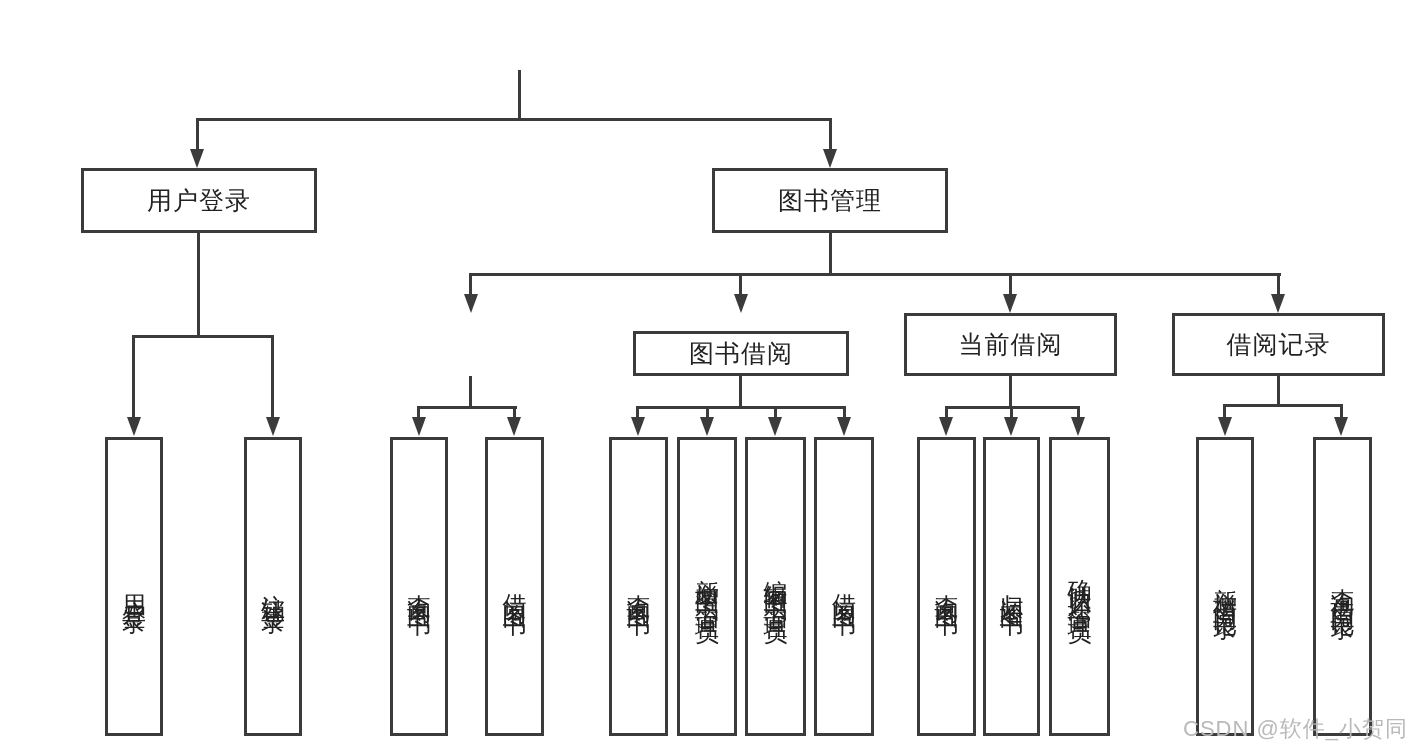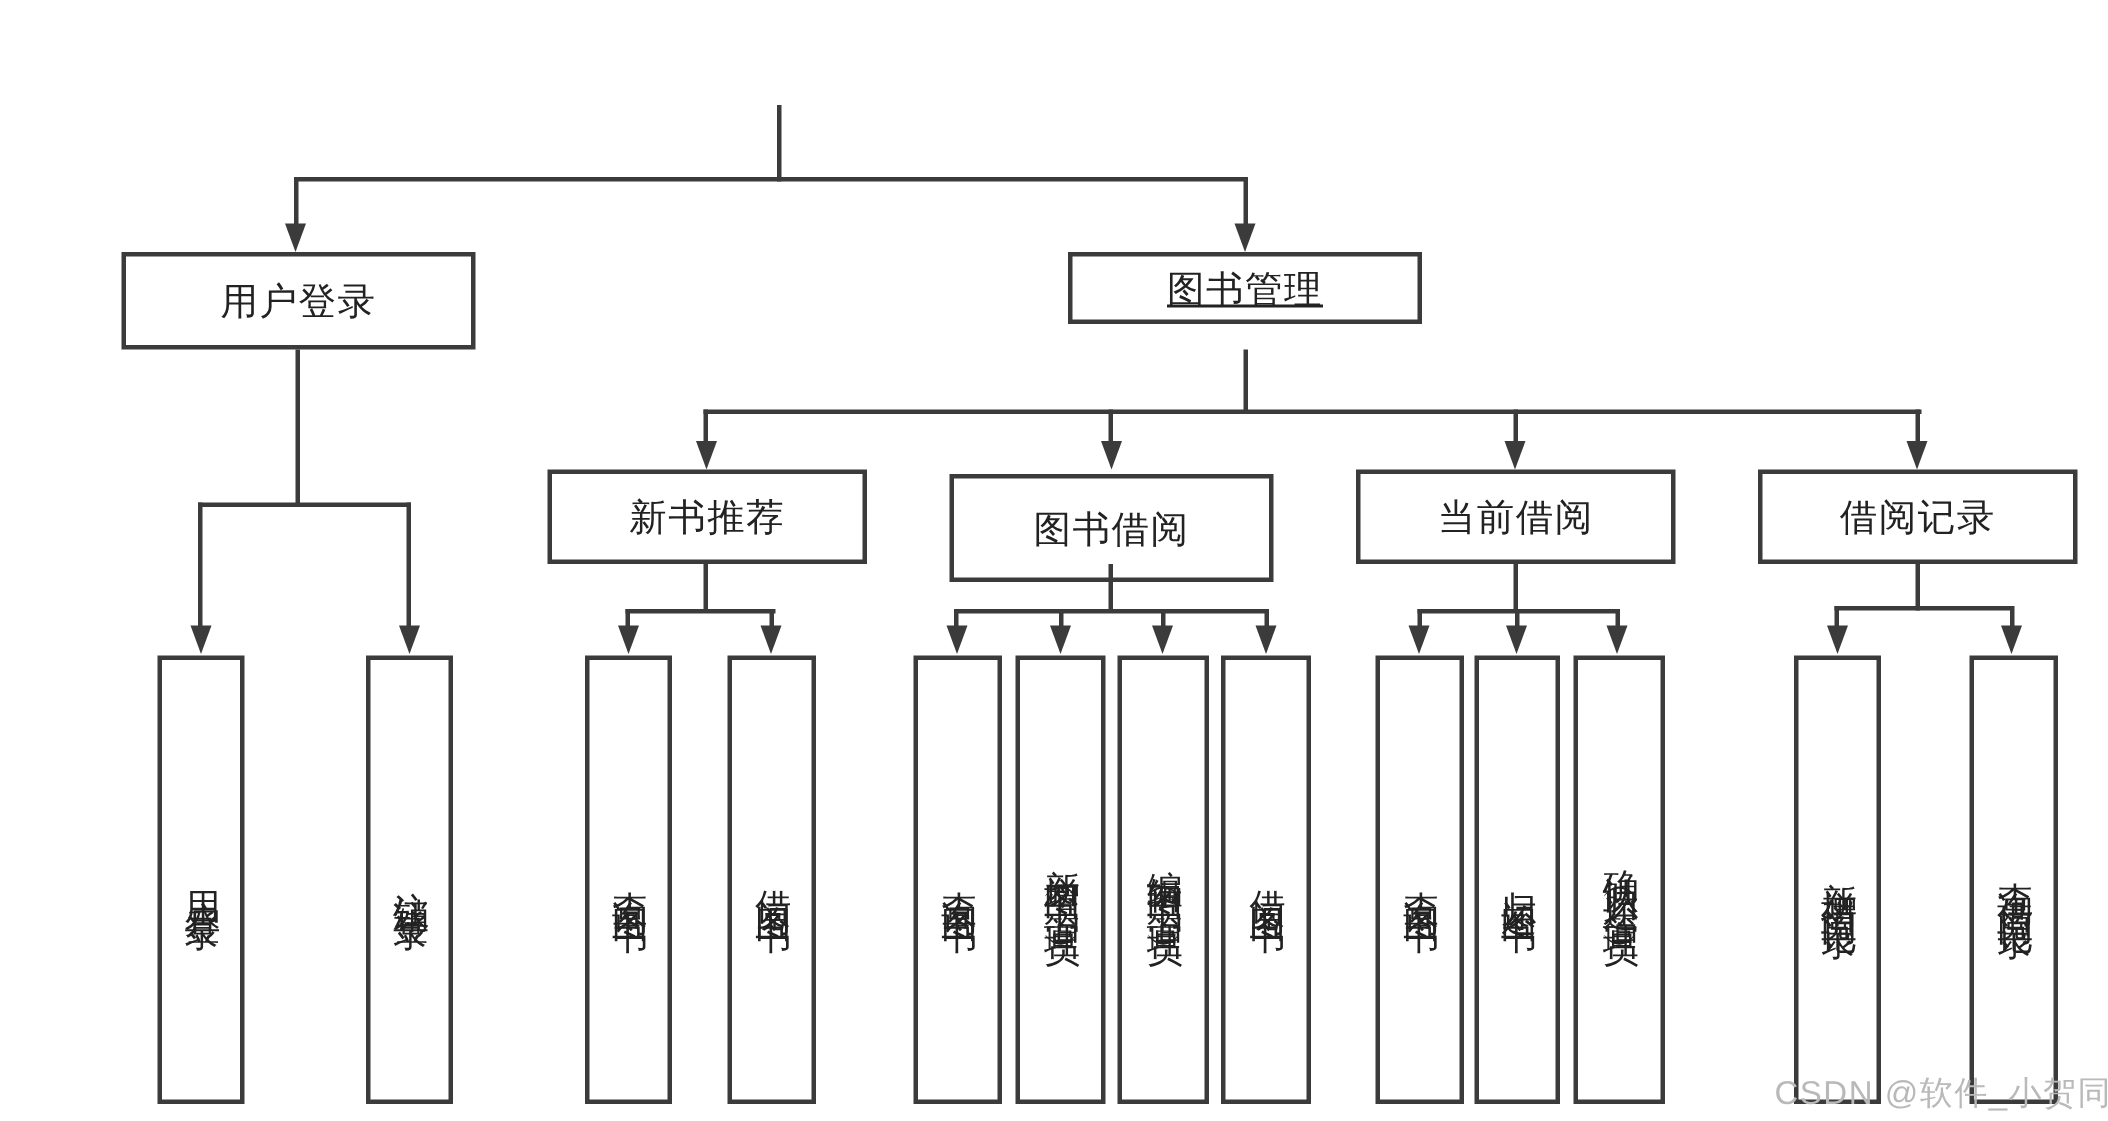--- a/index.html
+++ b/index.html
@@ -43,21 +43,21 @@
   <div class="ln" style="left:518px;top:70px;width:3px;height:51px;"></div>
   <div class="ln" style="left:196px;top:118px;width:636px;height:3px;"></div>
   <div class="ln" style="left:196px;top:118px;width:3px;height:33px;"></div>
   <div class="ah" style="left:190px;top:149px;"></div>
   <div class="ln" style="left:829px;top:118px;width:3px;height:33px;"></div>
   <div class="ah" style="left:823px;top:149px;"></div>
 
   <div class="box hbox" style="left:81px;top:168px;width:236px;height:65px;">
     <span>用户登录</span>
   </div>
-  <div class="box hbox" style="left:712px;top:168px;width:236px;height:48px;text-decoration:underline;">
+  <div class="box hbox" style="left:712px;top:168px;width:236px;height:65px;">
     <span>图书管理</span>
   </div>
 
   <div class="ln" style="left:197px;top:233px;width:3px;height:105px;"></div>
   <div class="ln" style="left:132px;top:335px;width:142px;height:3px;"></div>
   <div class="ln" style="left:132px;top:335px;width:3px;height:83px;"></div>
   <div class="ah" style="left:127px;top:417px;"></div>
   <div class="ln" style="left:271px;top:335px;width:3px;height:83px;"></div>
   <div class="ah" style="left:266px;top:417px;"></div>
 
@@ -65,24 +65,21 @@
   <div class="ln" style="left:469px;top:273px;width:812px;height:3px;"></div>
   <div class="ln" style="left:469px;top:273px;width:3px;height:23px;"></div>
   <div class="ah" style="left:464px;top:294px;"></div>
   <div class="ln" style="left:739px;top:273px;width:3px;height:23px;"></div>
   <div class="ah" style="left:734px;top:294px;"></div>
   <div class="ln" style="left:1009px;top:273px;width:3px;height:23px;"></div>
   <div class="ah" style="left:1003px;top:294px;"></div>
   <div class="ln" style="left:1277px;top:273px;width:3px;height:23px;"></div>
   <div class="ah" style="left:1271px;top:294px;"></div>
 
-  <div class="box hbox" style="left:365px;top:313px;width:213px;height:63px;">
-    <span>新书推荐</span>
-  </div>
-  <div class="box hbox" style="left:633px;top:316px;width:216px;height:72px;">
+  <div class="box hbox" style="left:633px;top:331px;width:216px;height:45px;">
     <span>图书借阅</span>
   </div>
   <div class="box hbox" style="left:1172px;top:313px;width:213px;height:63px;">
     <span>借阅记录</span>
   </div>
   <div class="box hbox" style="left:904px;top:313px;width:213px;height:63px;">
     <span>当前借阅</span>
   </div>
 
   <div class="ln" style="left:469px;top:376px;width:3px;height:32px;"></div>

